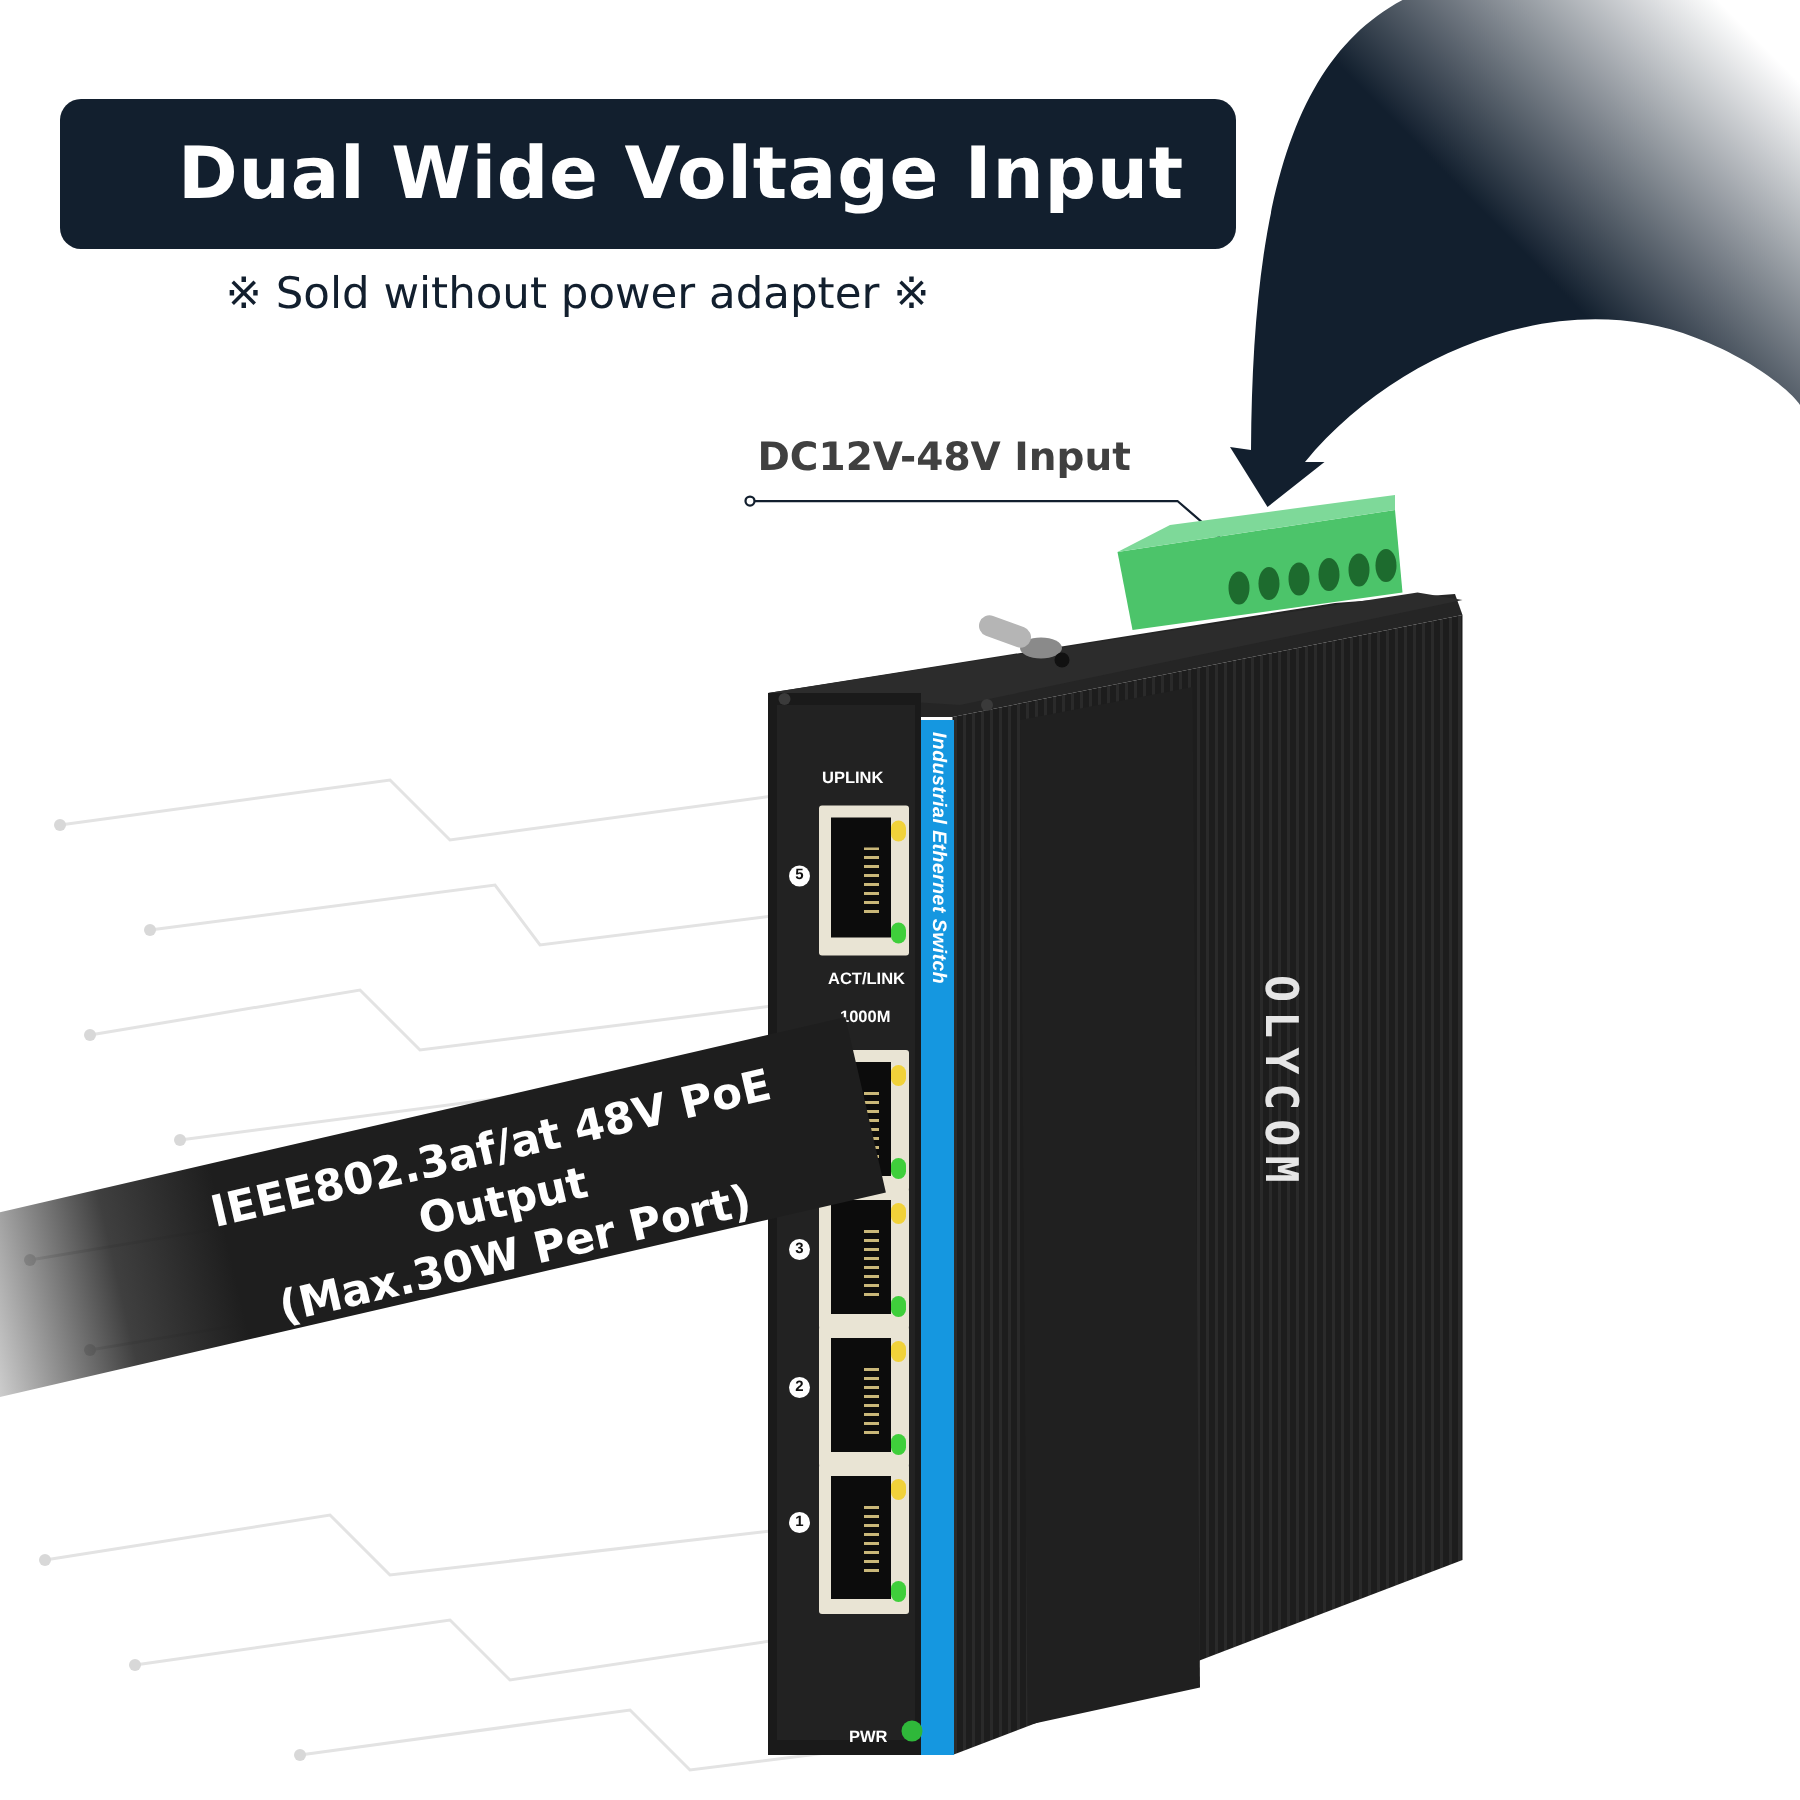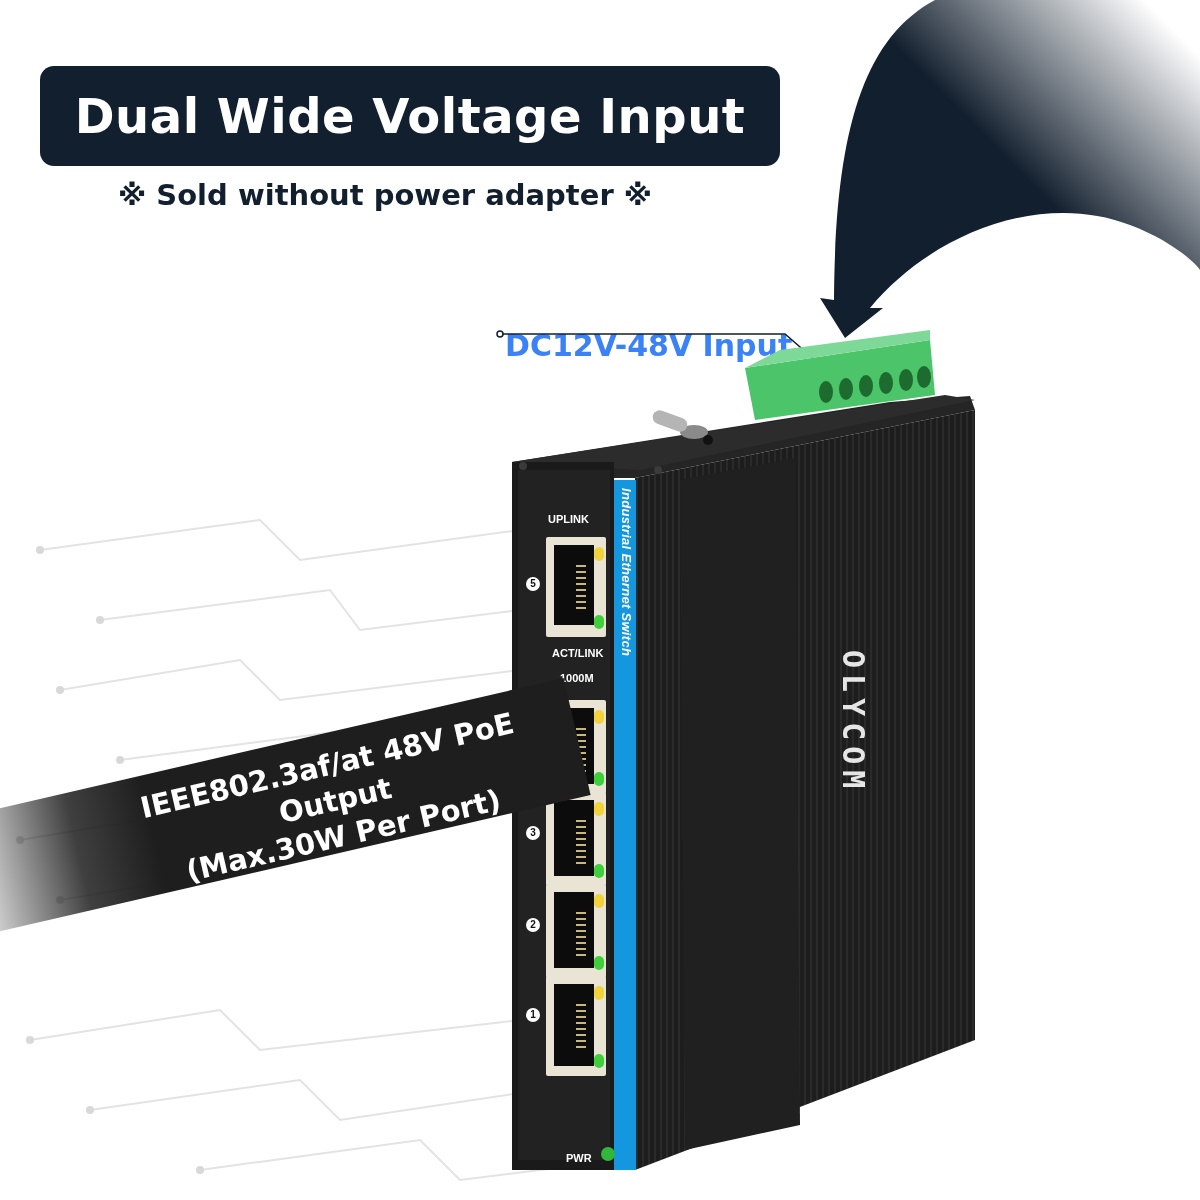--- a/index.html
+++ b/index.html
@@ -1,22 +1,22 @@
 <!DOCTYPE html>
 <html><head>
 <meta charset="utf-8">
 <style>
   html,body{margin:0;padding:0;}
   body{width:1200px;height:1200px;position:relative;overflow:hidden;background:#ffffff;font-family:"Liberation Sans",sans-serif;}
   .bg-circuits{position:absolute;left:0;top:480px;width:760px;height:720px;}
-  .title-box{position:absolute;left:40px;top:66px;width:740px;height:100px;background:#121f2e;border-radius:14px;display:flex;align-items:center;justify-content:center;}
+  .title-box{position:absolute;left:40px;top:66px;width:740px;height:100px;background:#121f2e;border-radius:14px;display:flex;align-items:center;justify-content:center;padding-left:44px;}
   .title-text{color:#ffffff;font-family:"DejaVu Sans",sans-serif;font-weight:bold;font-size:48px;letter-spacing:0.5px;}
-  .subtitle{position:absolute;left:40px;top:178px;width:690px;text-align:center;color:#121f2e;font-family:"DejaVu Sans",sans-serif;font-weight:bold;font-size:29px;}
+  .subtitle{position:absolute;left:40px;top:178px;width:690px;text-align:center;color:#121f2e;font-family:"DejaVu Sans",sans-serif;font-weight:normal;font-size:29px;}
   .arrow{position:absolute;left:0;top:0;width:1200px;height:360px;}
-  .dc-label{position:absolute;left:505px;top:290px;color:#3b82f6;font-family:"DejaVu Sans",sans-serif;font-weight:bold;font-size:30px;margin-top:38px;}
+  .dc-label{position:absolute;left:505px;top:290px;color:#404040;font-family:"DejaVu Sans",sans-serif;font-weight:bold;font-size:26px;}
   .leader{position:absolute;left:0;top:0;width:1200px;height:420px;}
   .device{position:absolute;left:0;top:0;width:1200px;height:1200px;}
   .poe-band{position:absolute;left:-60px;top:822px;width:640px;height:120px;transform:rotate(-13deg);transform-origin:0 0;}
   .poe-bg{position:absolute;inset:0;background:linear-gradient(90deg,rgba(30,30,30,0) 0%,rgba(30,30,30,0.85) 20%,#1e1e1e 32%,#1e1e1e 100%);}
   .poe-text{position:absolute;left:150px;top:14px;width:480px;color:#ffffff;font-family:"DejaVu Sans",sans-serif;font-weight:bold;font-size:29px;line-height:36px;text-align:center;}
   .side-strip{position:absolute;left:614px;top:480px;width:22px;height:690px;background:#1597e0;}
   .strip-text{position:absolute;left:619px;top:488px;writing-mode:vertical-rl;color:#ffffff;font-weight:bold;font-style:italic;font-size:13px;letter-spacing:0.3px;}
   .lbl{position:absolute;color:#ffffff;font-weight:bold;font-size:11px;}
   .num{position:absolute;width:14px;height:14px;border-radius:50%;background:#ffffff;color:#111;font-size:10px;font-weight:bold;text-align:center;line-height:14px;}
   .port{position:absolute;left:546px;width:60px;height:94px;background:#e9e4d4;border-radius:2px;}

